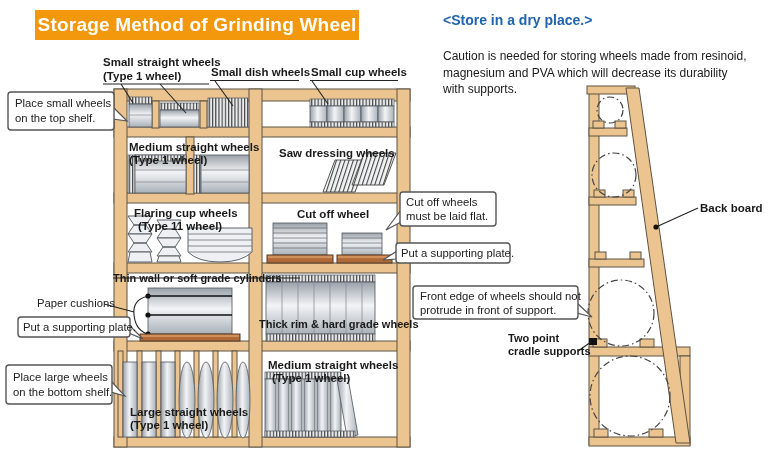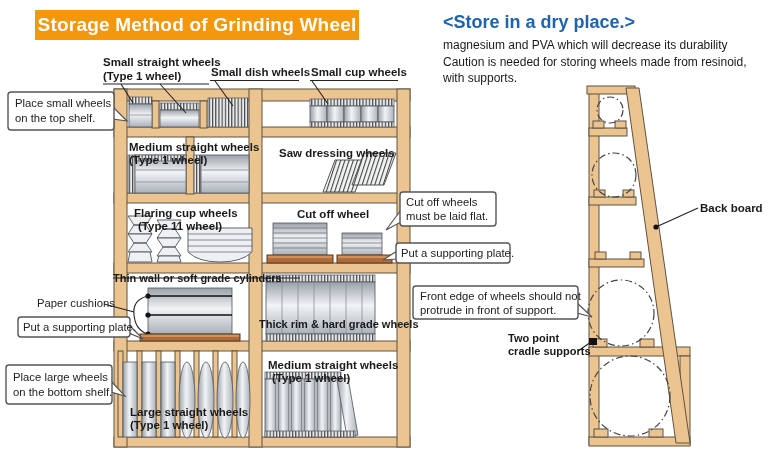--- a/index.html
+++ b/index.html
@@ -9,21 +9,21 @@
     --plate-brown:#B06A3A;
   }
   html,body{margin:0;padding:0;background:#fff;}
   #stage{position:relative;width:768px;height:461px;background:#fff;overflow:hidden;
          font-family:"Liberation Sans",sans-serif;}
   #diagram{position:absolute;left:0;top:0;}
   .title-bar{position:absolute;left:35px;top:10px;width:324px;height:30px;
     background:var(--accent-orange);color:#fff;font-size:19px;font-weight:700;
     text-align:center;line-height:30px;letter-spacing:.2px;}
   .note{position:absolute;left:443px;top:12px;width:322px;}
-  .note-heading{color:var(--heading-blue);font-size:18px;font-weight:700;margin-bottom:4px;}
+  .note-heading{color:var(--heading-blue);font-size:14px;font-weight:700;margin-bottom:20px;}
   .note-line{color:#1a1a1a;font-size:12px;line-height:16.5px;}
   
   .wood{fill:var(--wood);stroke:#5d5243;stroke-width:1;}
   .lbl{font:700 11.5px "Liberation Sans",sans-serif;fill:#1a1a1a;}
   .lblsm{font:700 11px "Liberation Sans",sans-serif;fill:#1a1a1a;}
   .ctext{font:400 11.3px "Liberation Sans",sans-serif;fill:#222;}
   .callout{fill:#fff;stroke:#555;stroke-width:1.4;}
   .tail{fill:#fff;stroke:#555;stroke-width:1.2;}
   .leader{stroke:#222;stroke-width:1.1;fill:none;}
   .under{stroke:#222;stroke-width:1.2;}
@@ -42,22 +42,22 @@
 </style>
 </head>
 <body>
 
 <div id="stage">
 
   <div class="title-bar">Storage Method of Grinding Wheel</div>
 
   <div class="note">
     <div class="note-heading">&lt;Store in a dry place.&gt;</div>
+    <div class="note-line">Caution is needed for storing wheels made from resinoid,</div>
     <div class="note-line">magnesium and PVA which will decrease its durability</div>
-    <div class="note-line">Caution is needed for storing wheels made from resinoid,</div>
     <div class="note-line">with supports.</div>
   </div>
 
   <svg id="diagram" width="768" height="461" viewBox="0 0 768 461">
     <defs>
       <linearGradient id="gv" x1="0" y1="0" x2="0" y2="1">
         <stop offset="0" stop-color="#9aa1a9"></stop>
           <stop offset="0.45" stop-color="#f2f4f6"></stop>
           <stop offset="1" stop-color="#aab1b9"></stop>
       </linearGradient>

